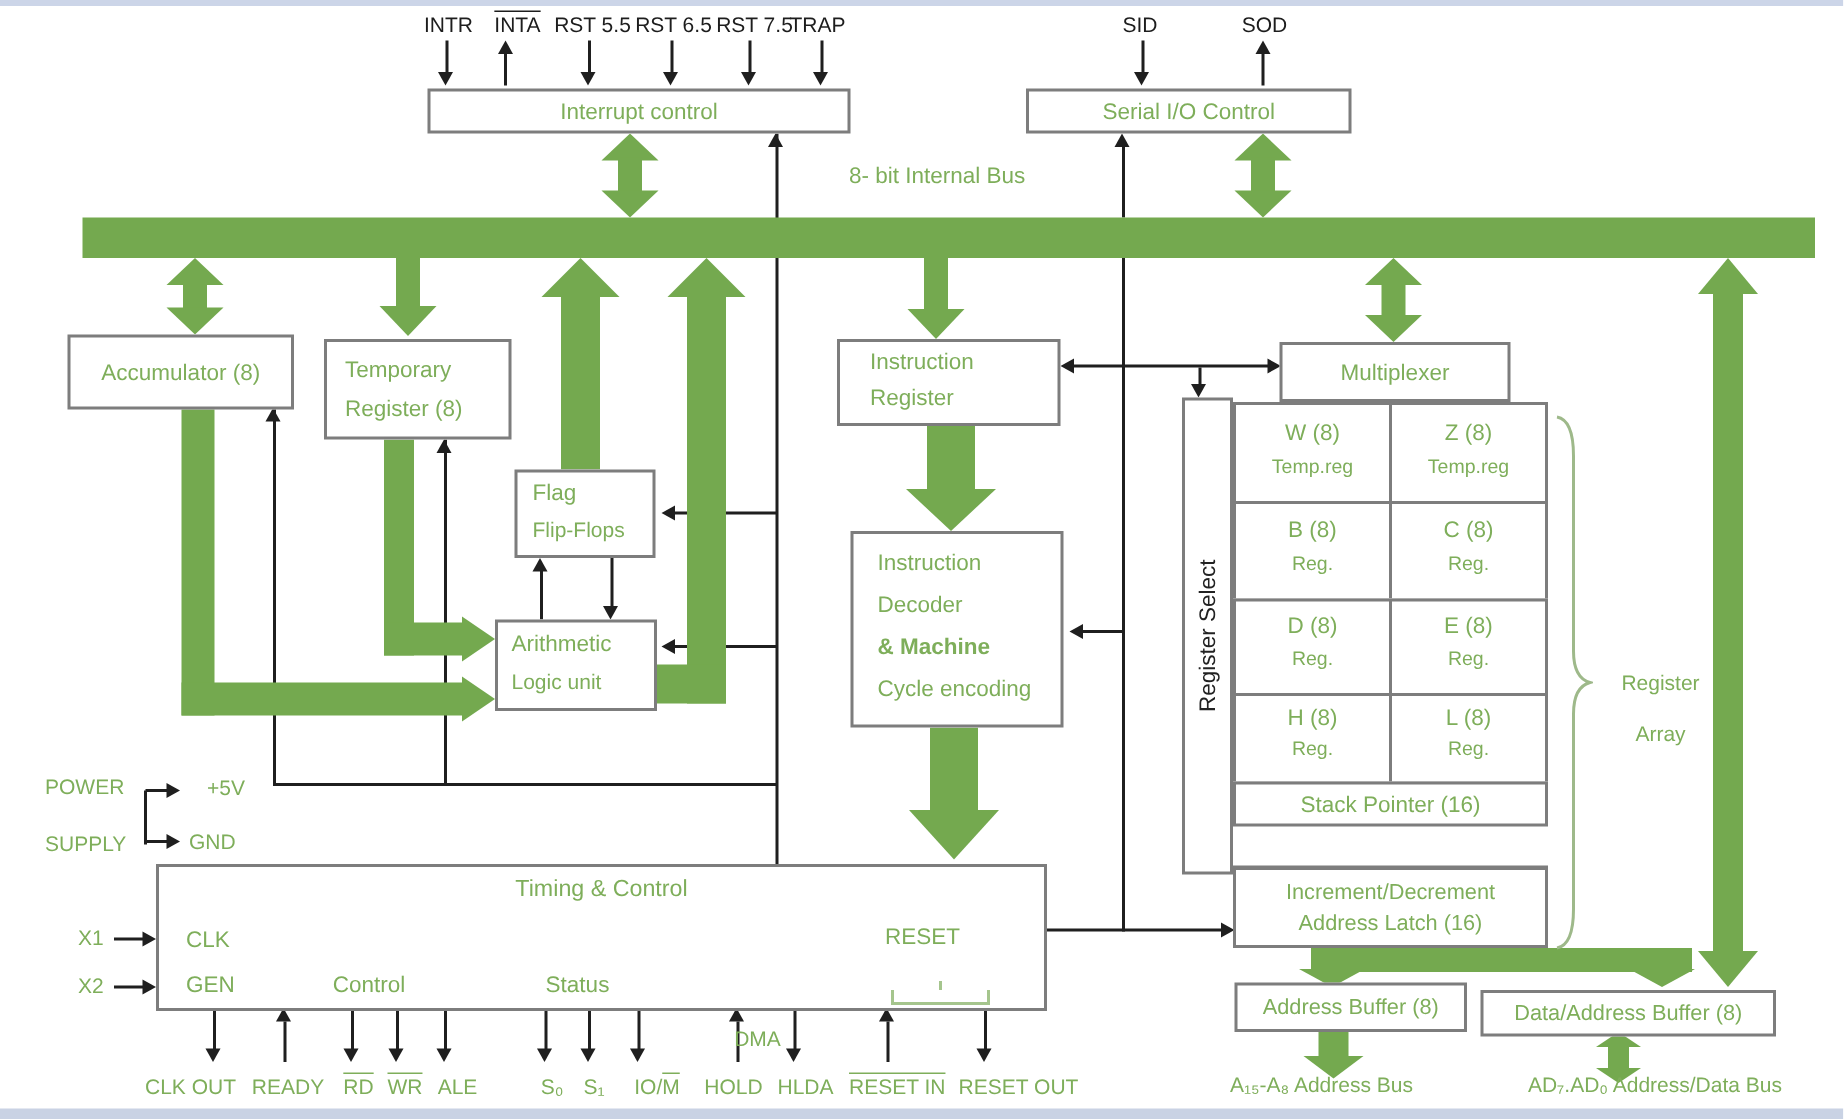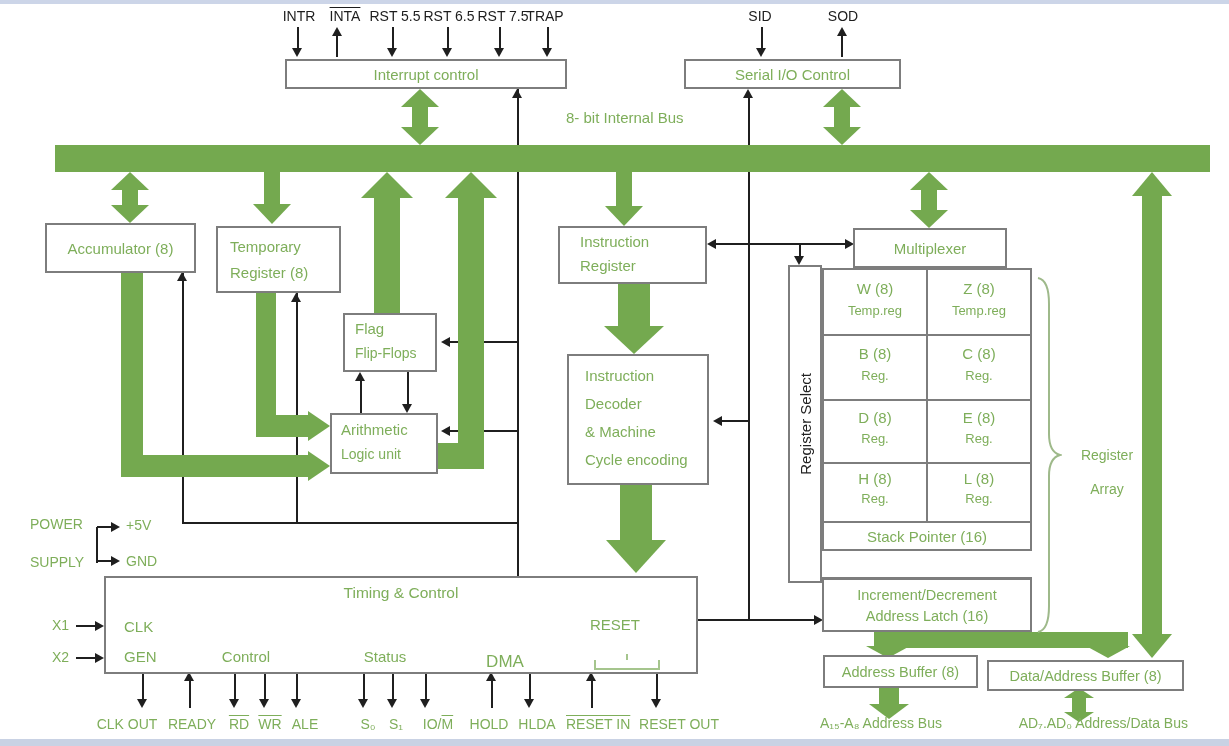--- a/index.html
+++ b/index.html
@@ -195,21 +195,21 @@
     <div style="line-height:24px;">Flag</div>
     <div style="line-height:24px;font-size:14px;">Flip-Flops</div>
   </div>
   <div class="box lines" style="left:558px;top:226px;width:149px;height:58px;padding-left:20px;padding-top:2px;">
     <div style="line-height:24px;">Instruction</div>
     <div style="line-height:24px;">Register</div>
   </div>
   <div class="box lines" style="left:567px;top:354px;width:142px;height:131px;padding-left:16px;padding-top:6px;">
     <div style="line-height:28px;">Instruction</div>
     <div style="line-height:28px;">Decoder</div>
-    <div style="line-height:28px;">&amp; Machine</div>
+    <div style="line-height:28px;font-weight:bold;">&amp; Machine</div>
     <div style="line-height:28px;">Cycle encoding</div>
   </div>
   <div class="box ctr" style="left:853px;top:228px;width:154px;height:40px;">Multiplexer</div>
   <div class="box vertwrap" style="left:788px;top:265px;width:34px;height:318px;">
     <span class="vert">Register Select</span>
   </div>
 
   <div class="box" style="left:822px;top:268px;width:106px;height:68px;">
     <div class="regname" style="margin-top:10px;">W (8)</div>
     <div class="regsub" style="margin-top:6px;">Temp.reg</div>
@@ -254,41 +254,41 @@
   </svg>
   <div class="glabel" style="left:1076px;top:447px;width:62px;">Register</div>
   <div class="glabel" style="left:1076px;top:481px;width:62px;">Array</div>
 
   <div class="box" style="left:104px;top:576px;width:594px;height:98px;"></div>
   <div class="glabel" style="left:104px;top:584px;width:594px;font-size:15.5px;">Timing &amp; Control</div>
   <div class="glabel" style="left:124px;top:618px;font-size:15px;">CLK</div>
   <div class="glabel" style="left:124px;top:648px;font-size:15px;">GEN</div>
   <div class="glabel" style="left:206px;top:648px;width:80px;font-size:15px;text-align:center;">Control</div>
   <div class="glabel" style="left:350px;top:648px;width:70px;font-size:15px;">Status</div>
-  <div class="glabel" style="left:478px;top:652px;width:54px;font-size:17px;">DMA</div>
+  <div class="glabel" style="left:478px;top:684px;width:54px;font-size:14px;">DMA</div>
   <div class="glabel" style="left:585px;top:616px;width:60px;font-size:15px;">RESET</div>
   <div class="abs" style="left:594px;top:660px;width:66px;height:10px;border-left:2px solid #a5c58d;border-right:2px solid #a5c58d;border-bottom:2px solid #a5c58d;box-sizing:border-box;"></div>
   <div class="abs" style="left:626px;top:654px;width:2px;height:6px;background:#a5c58d;"></div>
 
   <div class="box ctr" style="left:823px;top:655px;width:155px;height:33px;font-size:14.5px;">Address Buffer (8)</div>
   <div class="box ctr" style="left:987px;top:660px;width:197px;height:31px;font-size:14.5px;">Data/Address Buffer (8)</div>
 
   <div class="klabel" style="left:277px;top:8px;width:44px;">INTR</div>
   <div class="klabel ov" style="left:326px;top:8px;width:38px;">INTA</div>
   <div class="klabel" style="left:366px;top:8px;width:58px;">RST 5.5</div>
   <div class="klabel" style="left:420px;top:8px;width:58px;">RST 6.5</div>
   <div class="klabel" style="left:474px;top:8px;width:58px;">RST 7.5</div>
   <div class="klabel" style="left:522px;top:8px;width:46px;">TRAP</div>
   <div class="klabel" style="left:743px;top:8px;width:34px;">SID</div>
   <div class="klabel" style="left:824px;top:8px;width:38px;">SOD</div>
   <div class="glabel" style="left:566px;top:109px;font-size:15px;">8- bit Internal Bus</div>
 
   <div class="glabel" style="left:30px;top:516px;width:58px;text-align:left;">POWER</div>
   <div class="glabel" style="left:30px;top:554px;width:60px;text-align:left;">SUPPLY</div>
-  <div class="glabel" style="left:126px;top:517px;text-align:center;">+5V</div>
+  <div class="glabel" style="left:138px;top:517px;text-align:center;">+5V</div>
   <div class="glabel" style="left:126px;top:553px;text-align:left;">GND</div>
   <div class="glabel" style="left:52px;top:617px;text-align:left;">X1</div>
   <div class="glabel" style="left:52px;top:649px;text-align:left;">X2</div>
 
   <div class="glabel" style="left:92px;top:716px;width:70px;">CLK OUT</div>
   <div class="glabel" style="left:164px;top:716px;width:56px;">READY</div>
   <div class="glabel ov" style="left:225px;top:716px;width:28px;">RD</div>
   <div class="glabel ov" style="left:255px;top:716px;width:30px;">WR</div>
   <div class="glabel" style="left:288px;top:716px;width:34px;">ALE</div>
   <div class="glabel" style="left:355px;top:716px;width:26px;">S₀</div>

